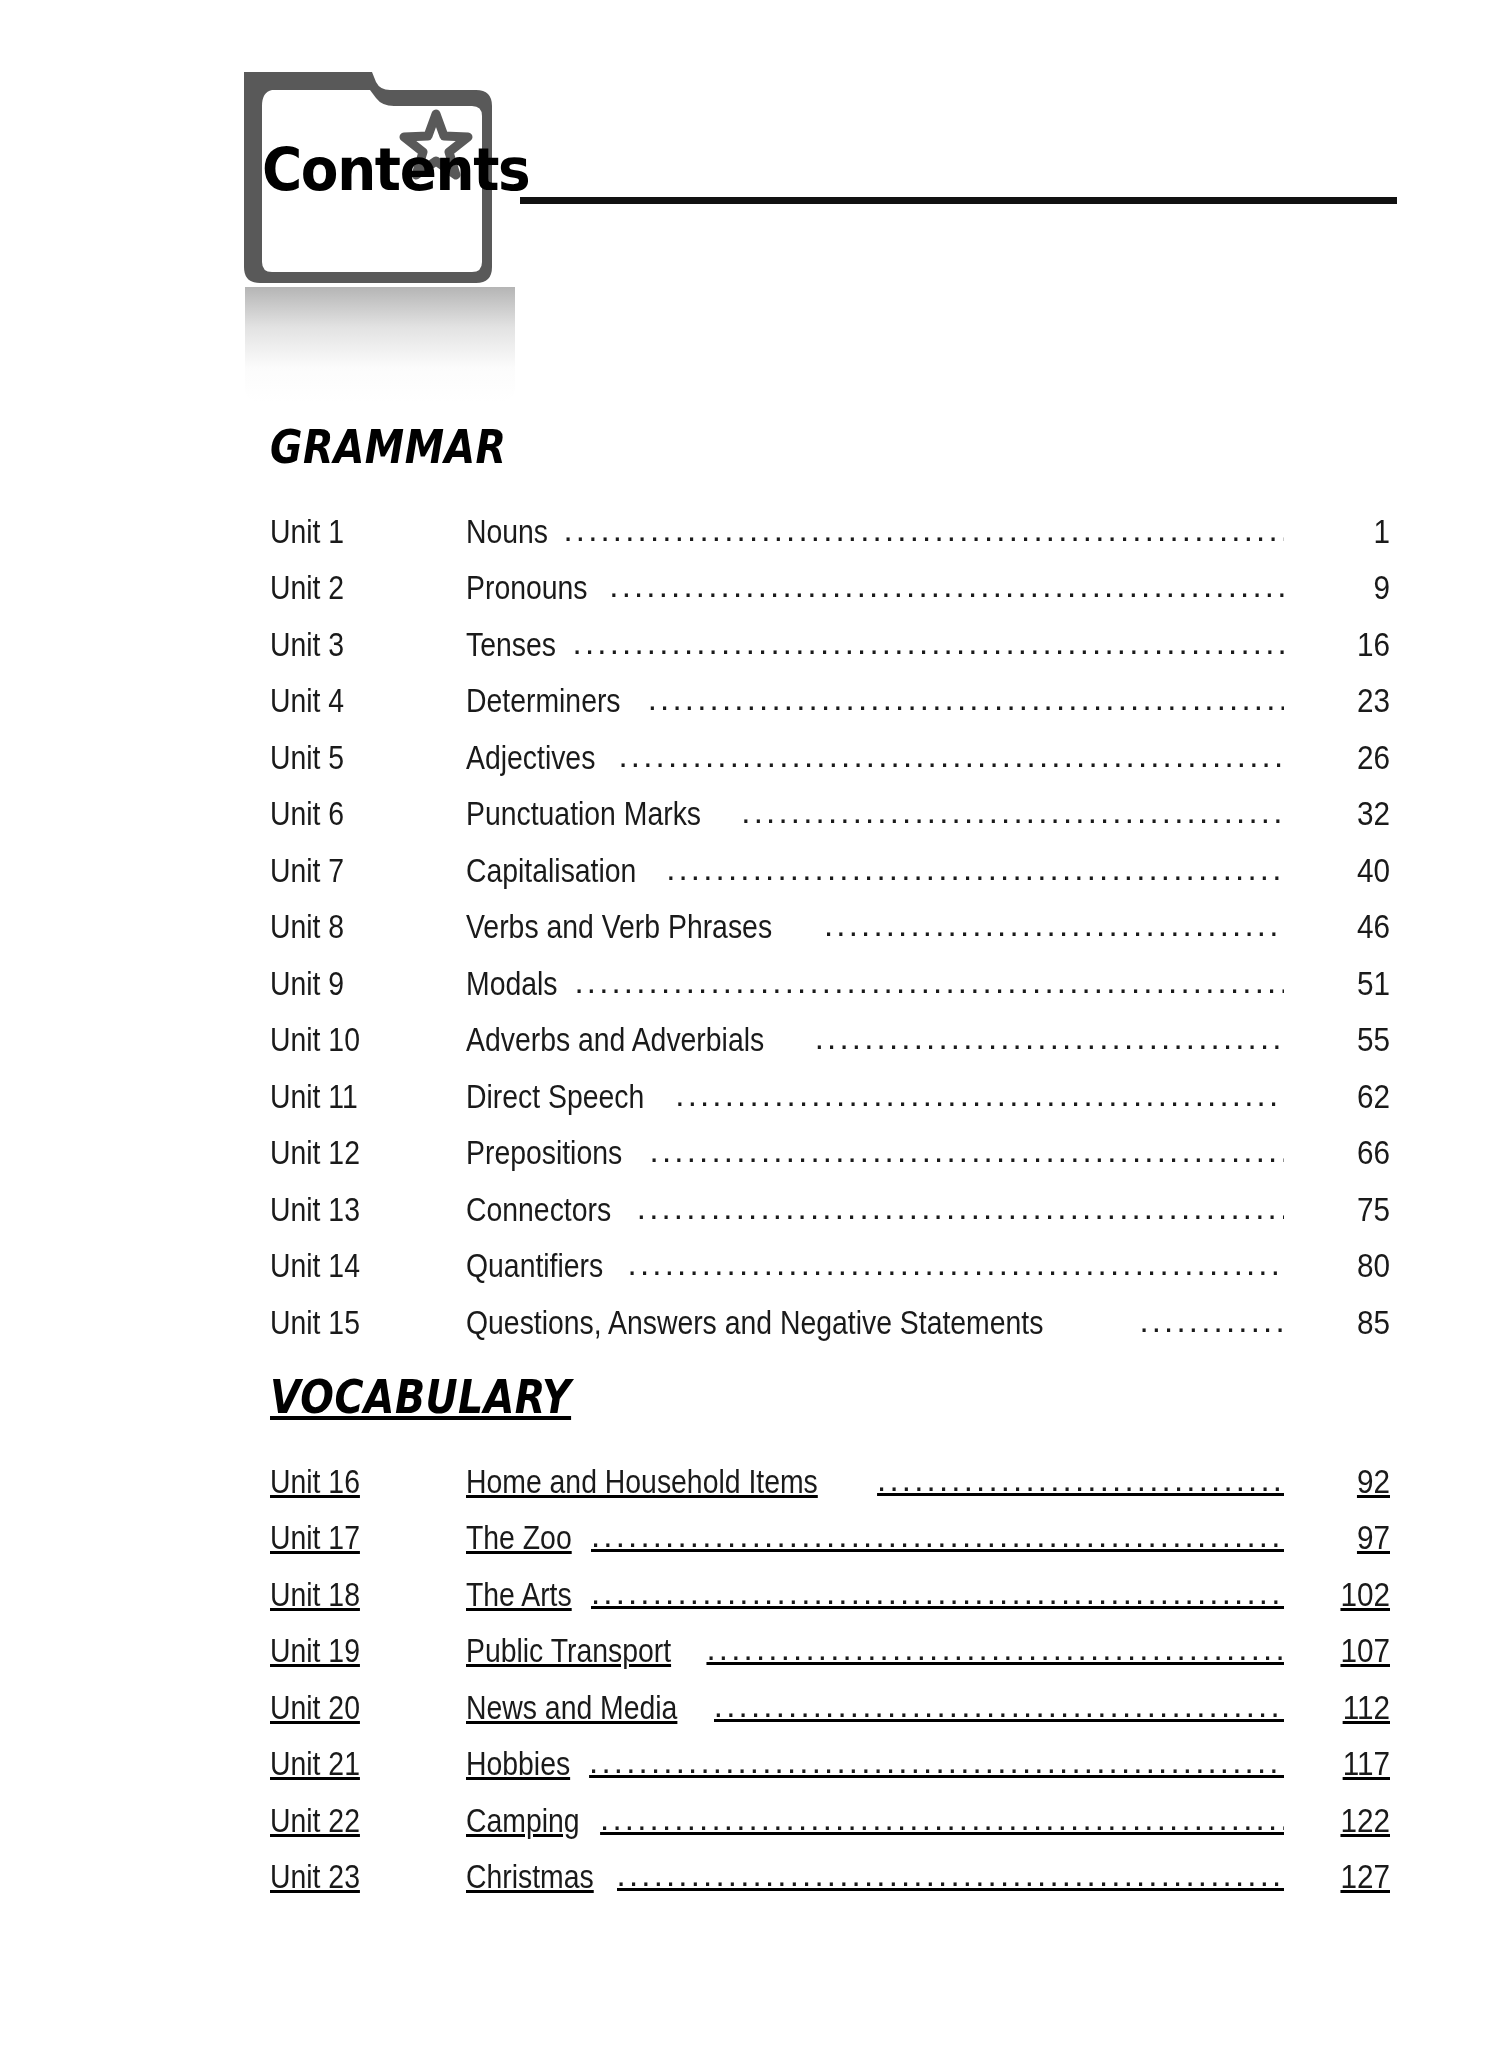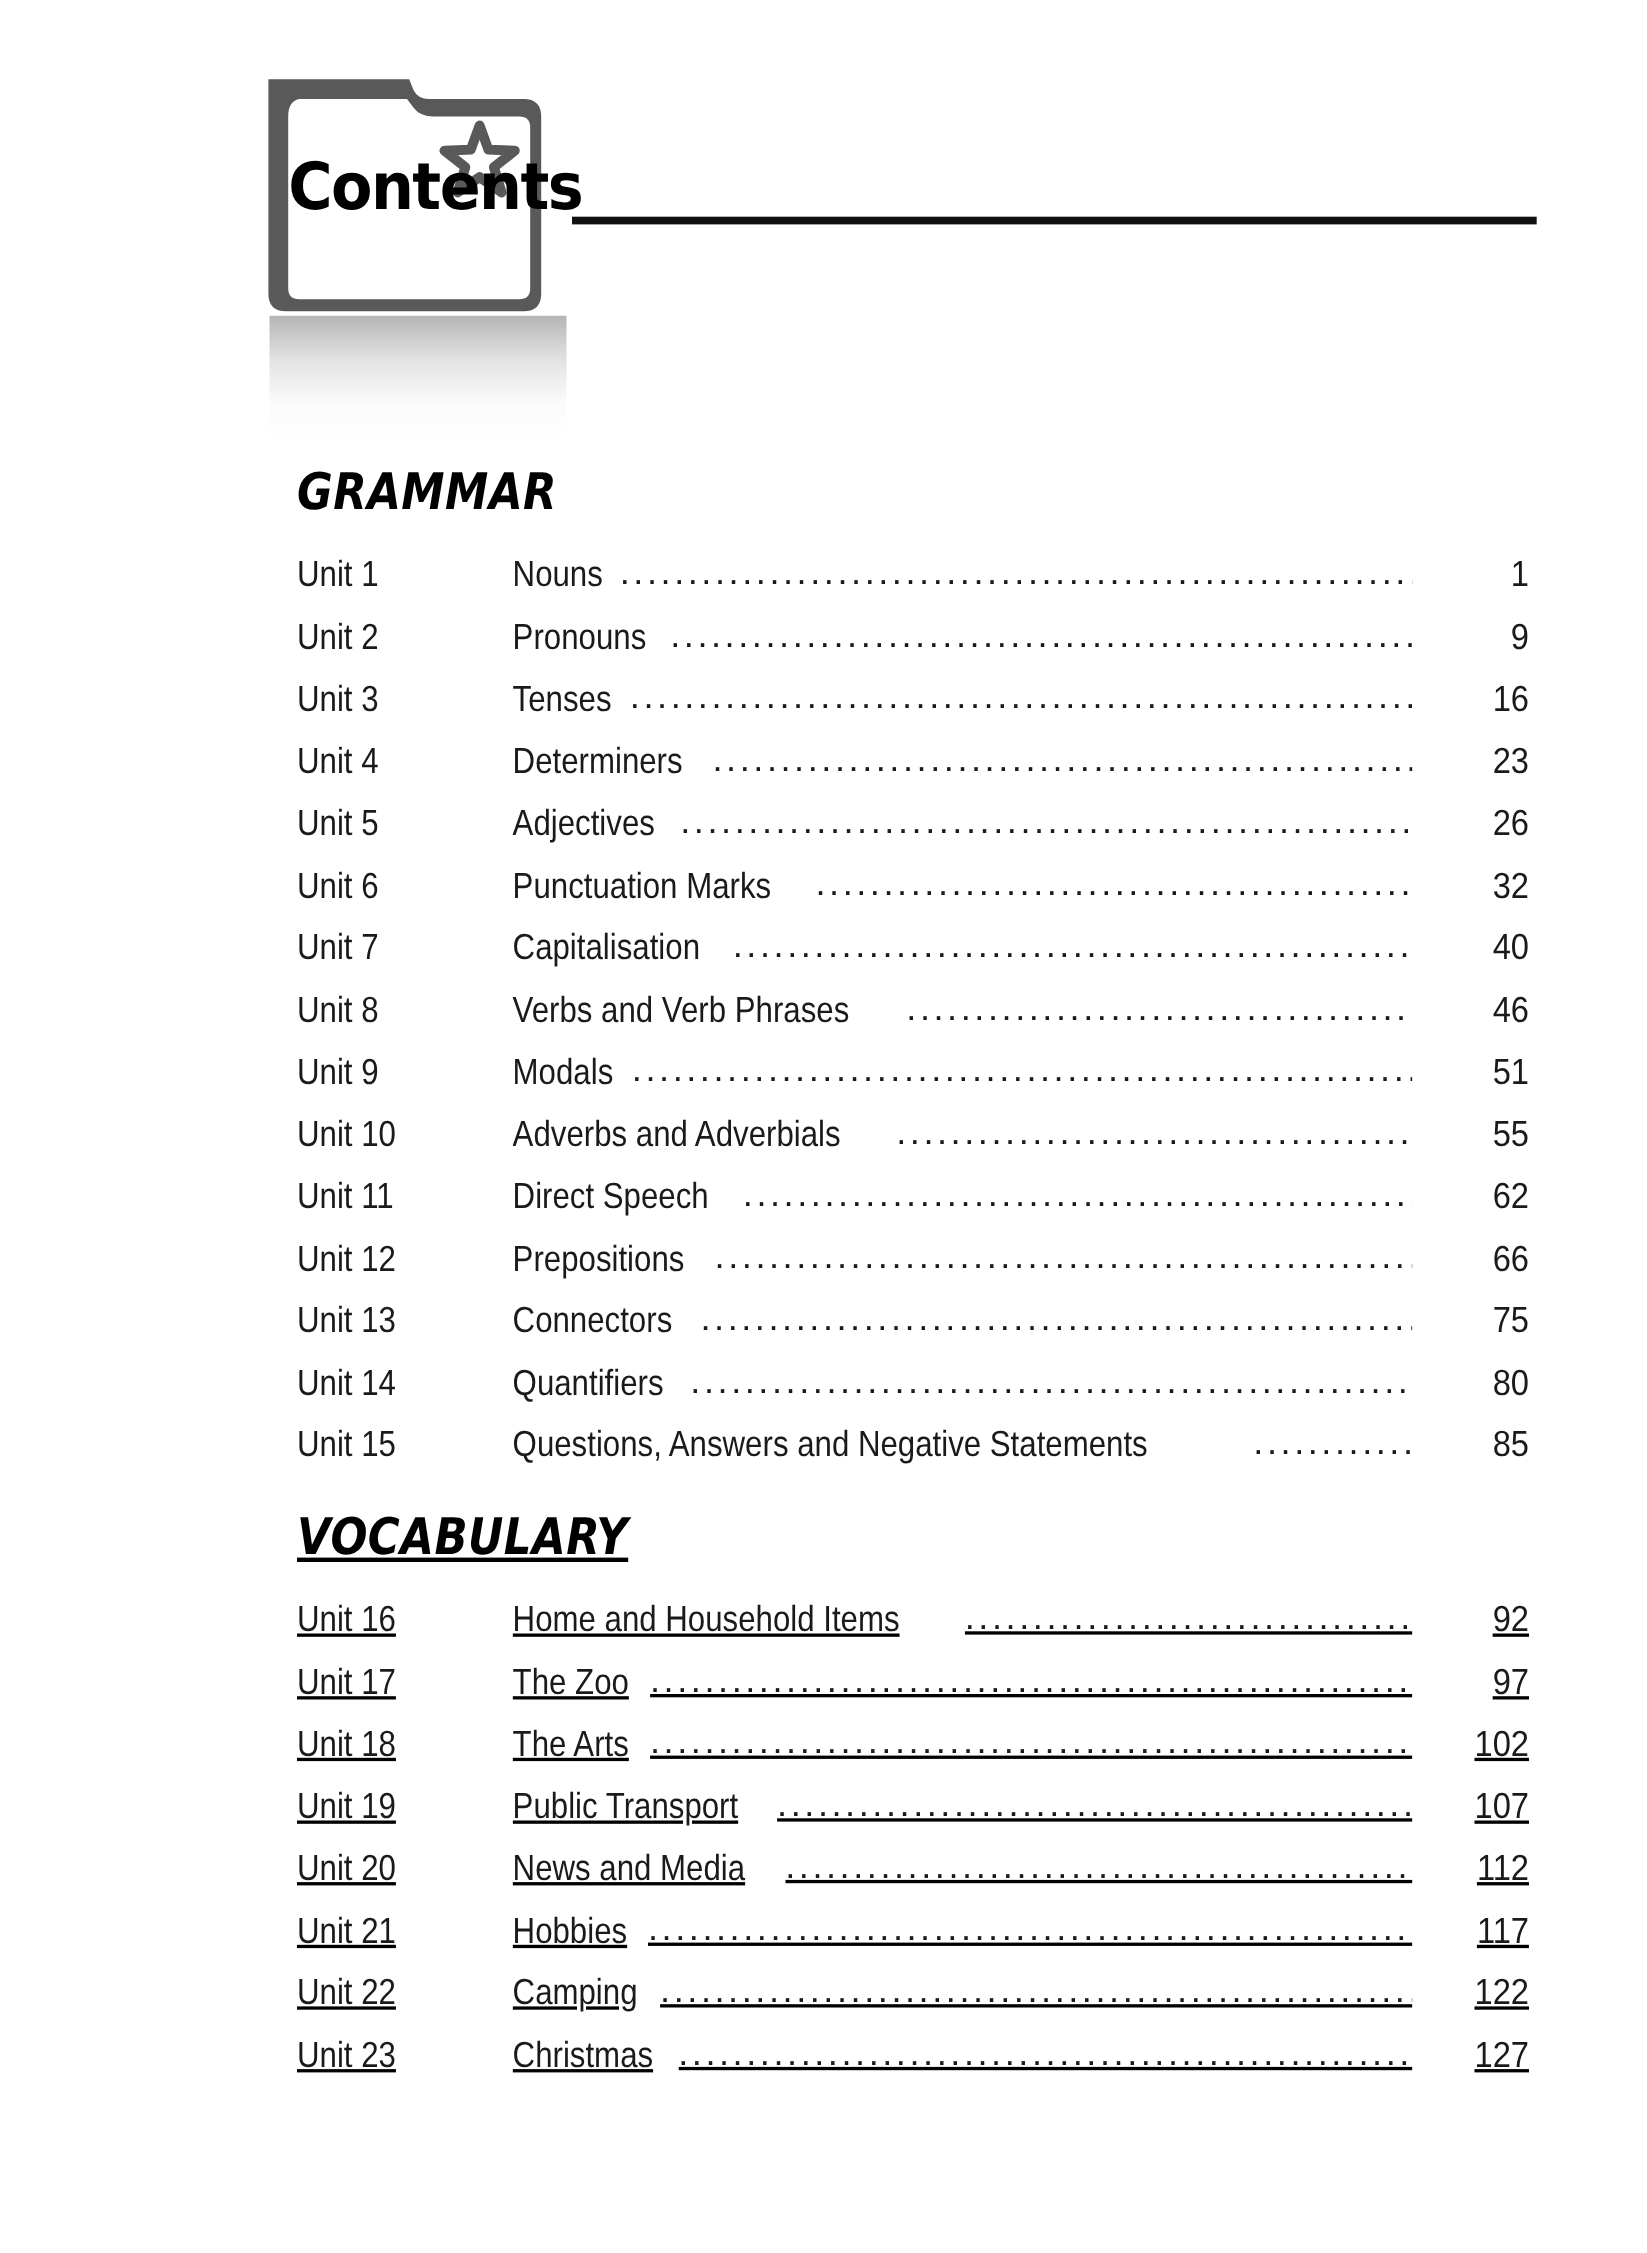--- a/index.html
+++ b/index.html
@@ -101,21 +101,21 @@
     letter-spacing: 0.5px;
     color: #000000;
     margin: 0 0 20px 0;
     transform: scaleX(0.86);
     transform-origin: left center;
     white-space: nowrap;
   }
 
   .entry {
     display: flex;
-    align-items: center;
+    align-items: flex-end;
     height: 56.5px;
     font-size: 33px;
     color: #1a1a1a;
     font-family: "Liberation Sans", sans-serif;
   }
 
   .entry-unit {
     flex: 0 0 196px;
     white-space: nowrap;
     transform: scaleX(0.86);

